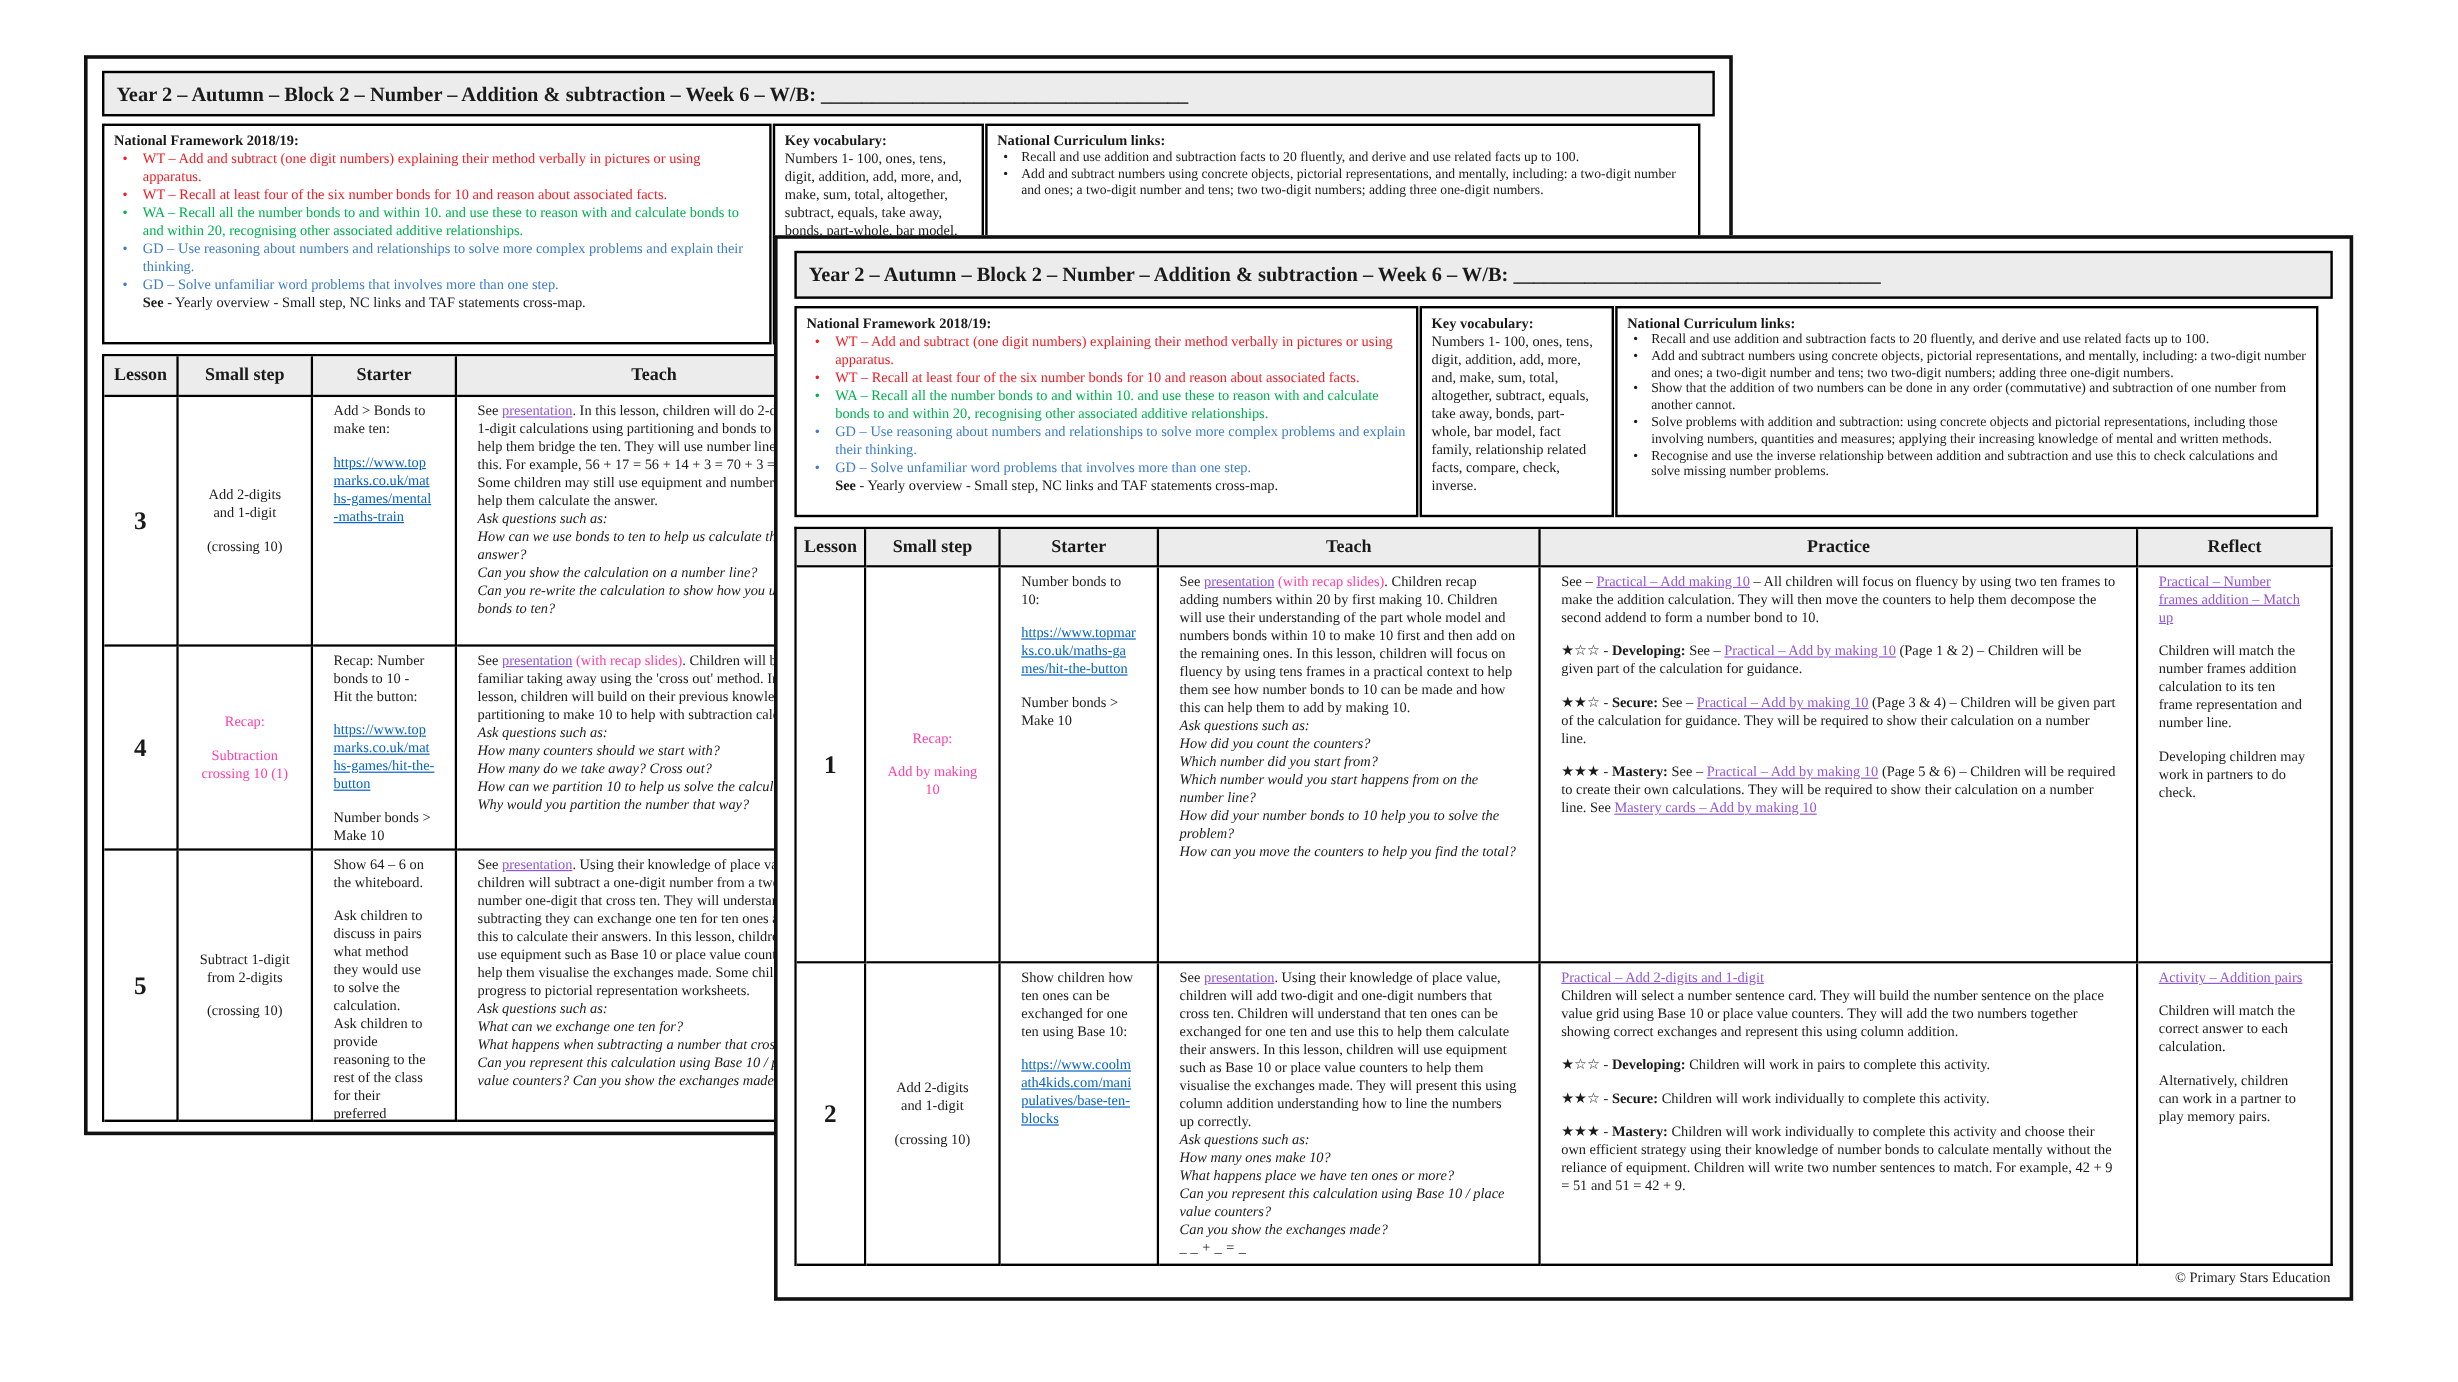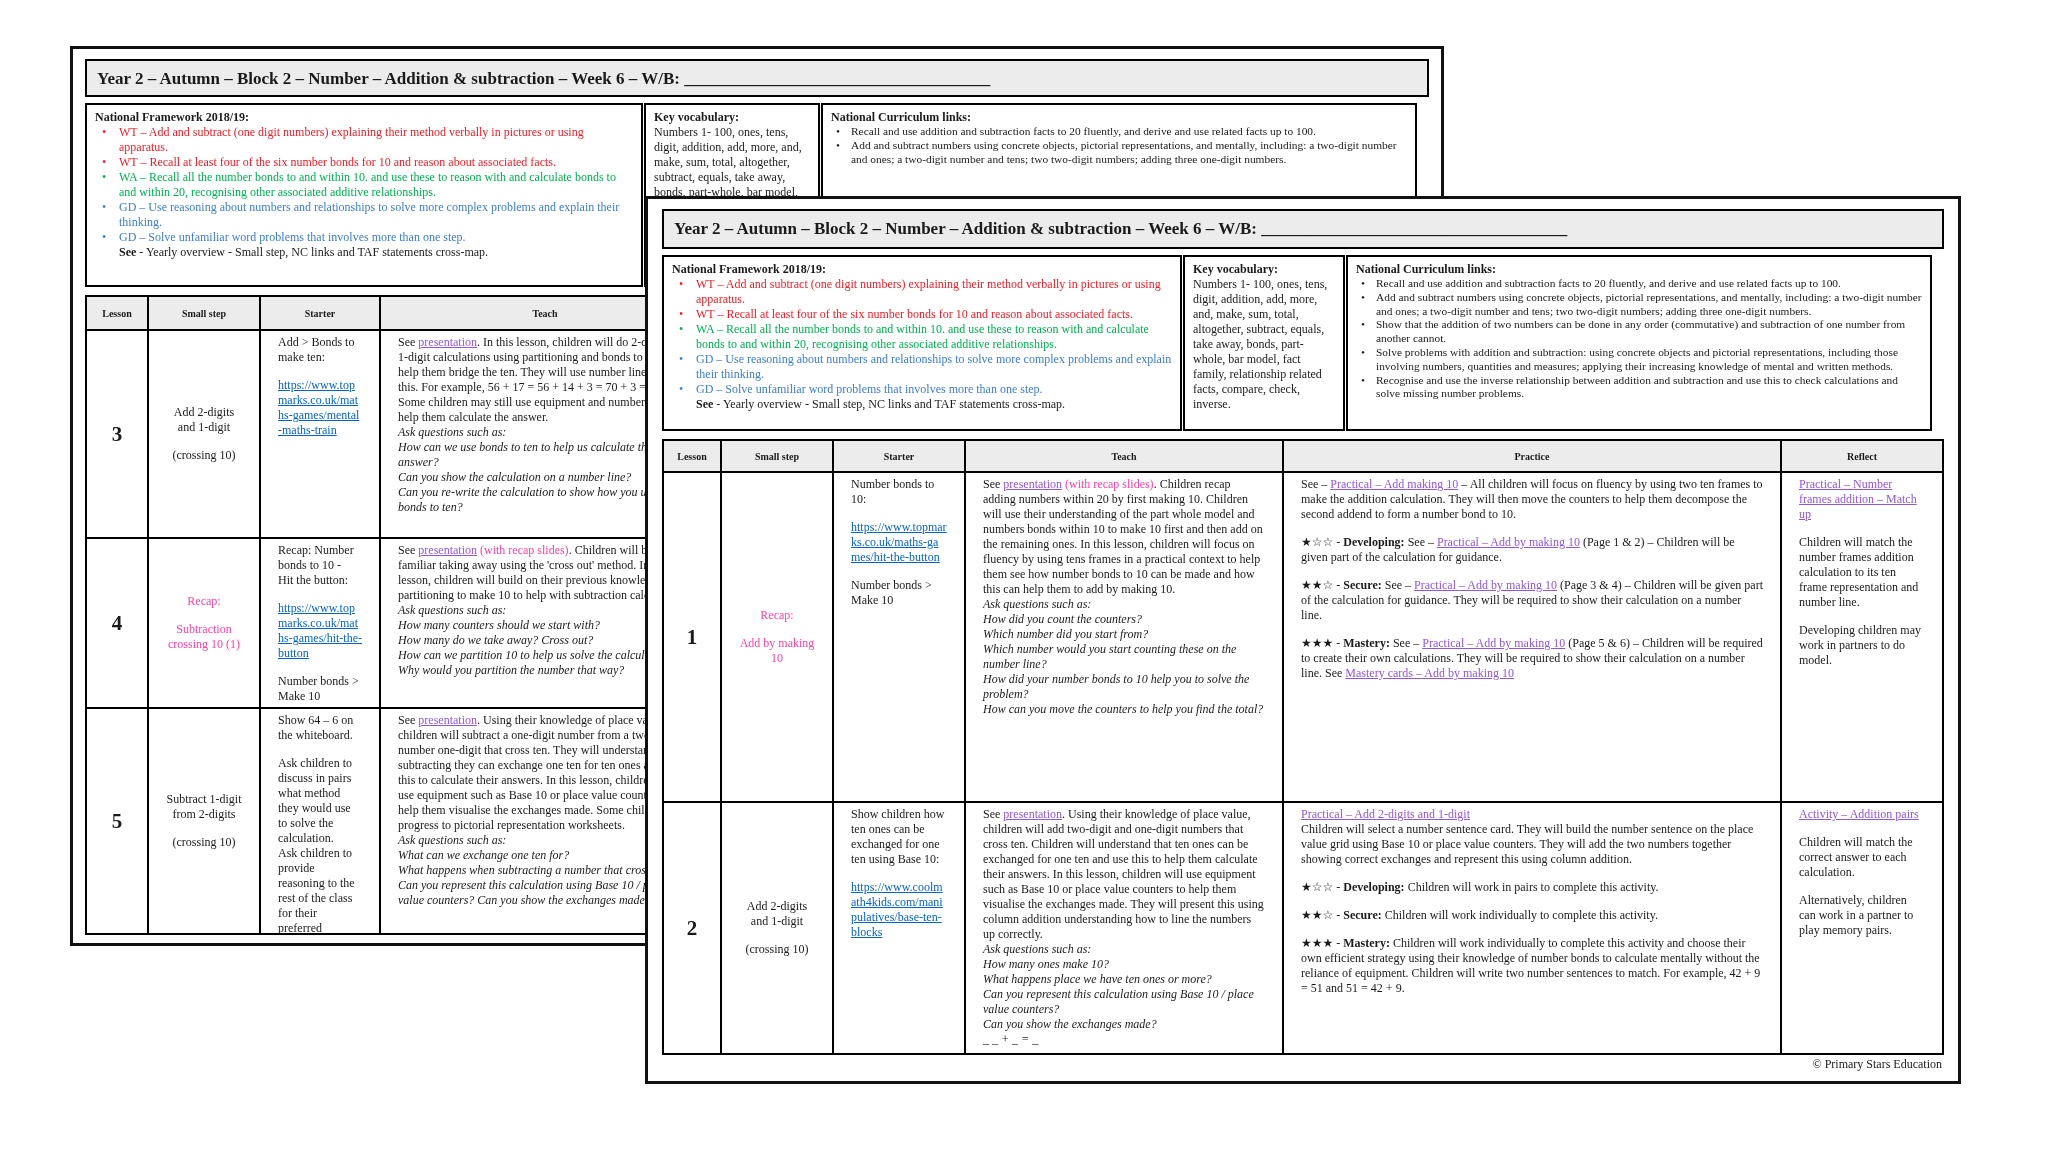--- a/index.html
+++ b/index.html
@@ -34,21 +34,21 @@
   .links .rich{font-size:11.4px;line-height:13.8px;}
 
   .ptable{display:grid;border-left:2px solid #000;border-top:2px solid #000;margin-top:8px;}
   .back-table{grid-template-columns:62px 112px 120px 330px 1fr;
               grid-template-rows:34px 208px 170px 226px;}
   .front-table{grid-template-columns:58px 112px 132px 318px 498px 1fr;
                grid-template-rows:32px 330px 252px;}
   .cell{border-right:2px solid #000;border-bottom:2px solid #000;background:#fff;
         padding:4px 17px;overflow:hidden;font-size:12px;line-height:15px;box-sizing:border-box;}
   .cell.head{background:var(--header-fill);font-weight:bold;display:flex;align-items:center;
-             justify-content:center;font-size:10px;padding:2px;}
+             justify-content:center;font-size:15px;padding:2px;}
   .cell.center{display:flex;flex-direction:column;align-items:center;justify-content:center;
                text-align:center;}
   .cell.lesson{font-size:21px;font-weight:bold;}
 
   .par{margin:0;}
   .par.blank{height:13px;line-height:13px;}
   .par.bullet{position:relative;padding-left:24px;}
   .par.bullet .dot{position:absolute;left:7px;top:0;}
   .links .par.bullet{padding-left:20px;}
   .links .par.bullet .dot{left:5px;}
@@ -226,39 +226,39 @@
           <div class="par blank">&nbsp;</div>
           <div class="par"><span class="seg-url">https://www.topmarks.co.uk/maths-games/hit-the-button</span></div>
           <div class="par blank">&nbsp;</div>
           <div class="par"><span class="seg-plain">Number bonds &gt; Make 10</span></div>
         </div>
       <div class="cell">
           <div class="par"><span class="seg-plain">See </span><span class="seg-plink">presentation</span><span class="seg-pink"> (with recap slides)</span><span class="seg-plain">. Children recap adding numbers within 20 by first making 10. Children will use their understanding of the part whole model and numbers bonds within 10 to make 10 first and then add on the remaining ones. In this lesson, children will focus on fluency by using tens frames in a practical context to help them see how number bonds to 10 can be made and how this can help them to add by making 10.</span></div>
           <div class="par"><span class="seg-i">Ask questions such as:</span></div>
           <div class="par"><span class="seg-i">How did you count the counters?</span></div>
           <div class="par"><span class="seg-i">Which number did you start from?</span></div>
-          <div class="par"><span class="seg-i">Which number would you start counting these on the number line?</span></div>
+          <div class="par"><span class="seg-i">Which number would you start happens from on the number line?</span></div>
           <div class="par"><span class="seg-i">How did your number bonds to 10 help you to solve the problem?</span></div>
           <div class="par"><span class="seg-i">How can you move the counters to help you find the total?</span></div>
         </div>
       <div class="cell">
           <div class="par"><span class="seg-plain">See – </span><span class="seg-plink">Practical – Add making 10</span><span class="seg-plain"> – All children will focus on fluency by using two ten frames to make the addition calculation. They will then move the counters to help them decompose the second addend to form a number bond to 10.</span></div>
           <div class="par blank">&nbsp;</div>
           <div class="par"><span class="seg-plain">★☆☆ - </span><span class="seg-b">Developing:</span><span class="seg-plain"> See – </span><span class="seg-plink">Practical – Add by making 10</span><span class="seg-plain"> (Page 1 &amp; 2) – Children will be given part of the calculation for guidance.</span></div>
           <div class="par blank">&nbsp;</div>
           <div class="par"><span class="seg-plain">★★☆ - </span><span class="seg-b">Secure:</span><span class="seg-plain"> See – </span><span class="seg-plink">Practical – Add by making 10</span><span class="seg-plain"> (Page 3 &amp; 4) – Children will be given part of the calculation for guidance. They will be required to show their calculation on a number line.</span></div>
           <div class="par blank">&nbsp;</div>
           <div class="par"><span class="seg-plain">★★★ - </span><span class="seg-b">Mastery:</span><span class="seg-plain"> See – </span><span class="seg-plink">Practical – Add by making 10</span><span class="seg-plain"> (Page 5 &amp; 6) – Children will be required to create their own calculations. They will be required to show their calculation on a number line. See </span><span class="seg-plink">Mastery cards – Add by making 10</span></div>
         </div>
       <div class="cell">
           <div class="par"><span class="seg-plink">Practical – Number frames addition – Match up</span></div>
           <div class="par blank">&nbsp;</div>
           <div class="par"><span class="seg-plain">Children will match the number frames addition calculation to its ten frame representation and number line.</span></div>
           <div class="par blank">&nbsp;</div>
-          <div class="par"><span class="seg-plain">Developing children may work in partners to do model.</span></div>
+          <div class="par"><span class="seg-plain">Developing children may work in partners to do check.</span></div>
         </div>
 
       <div class="cell center lesson">2</div>
       <div class="cell center">
           <div class="par"><span class="seg-plain">Add 2-digits and 1-digit</span></div>
           <div class="par blank">&nbsp;</div>
           <div class="par"><span class="seg-plain">(crossing 10)</span></div>
         </div>
       <div class="cell">
           <div class="par"><span class="seg-plain">Show children how ten ones can be exchanged for one ten using Base 10:</span></div>

